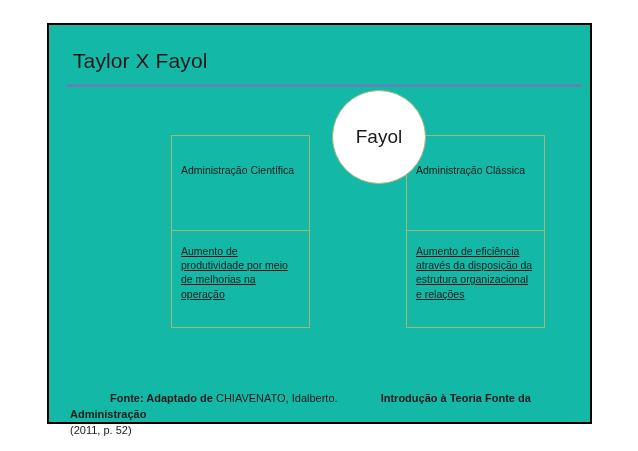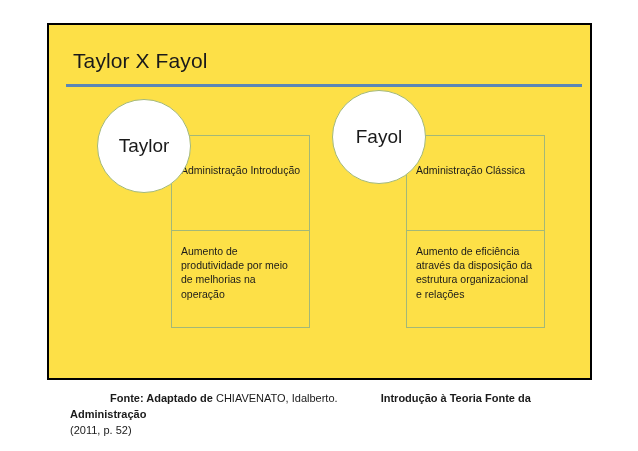--- a/index.html
+++ b/index.html
@@ -12,23 +12,23 @@
     height: 451px;
     font-family: "Liberation Sans", sans-serif;
     overflow: hidden;
   }
 
   #slide {
     position: absolute;
     left: 47px;
     top: 23px;
     width: 545px;
-    height: 357px;
+    height: 401px;
     border: 2px solid #000000;
-    background: #fde047;
+    background: #14b8a6;
     box-sizing: border-box;
   }
 
   
   #slide-title {
     position: absolute;
     left: 24px;
     top: 24px;
     font-size: 21px;
     color: #1a1a1a;
@@ -69,21 +69,21 @@
     border-bottom: 1px solid #a3b878;
     padding: 6px 8px 6px 9px;
     font-size: 10.5px;
     line-height: 14.2px;
     color: #1a1a1a;
   }
   .cell:last-child { border-bottom: none; }
 
   .cell-1 { height: 95px; padding-top: 27px; }
   .cell-2 { height: 53px; padding-top: 18px; }
-  .cell-3 { height: 96px; padding-top: 13px; }
+  .cell-3 { height: 96px; padding-top: 13px; text-decoration: underline; }
 
   
   .circle {
     position: absolute;
     width: 92px;
     height: 92px;
     border-radius: 50%;
     border: 1.6px solid #a3b878;
     background: #ffffff;
     display: flex;
@@ -111,30 +111,29 @@
 <body>
 
 <div id="slide">
 
   <div id="slide-title">Taylor X Fayol</div>
   <div id="title-rule"></div>
 
   <div id="diagram">
 
     <div class="column" id="column-taylor">
-      <div class="cell cell-1">Administração Introdução</div>
+      <div class="cell cell-1">Administração Científica</div>
       <div class="cell cell-3">Aumento de produtividade por meio de melhorias na operação</div>
     </div>
 
     <div class="column" id="column-fayol">
       <div class="cell cell-1">Administração Clássica</div>
       <div class="cell cell-3">Aumento de eficiência através da disposição da estrutura organizacional e relações</div>
     </div>
 
-    <div class="circle" id="circle-taylor">Taylor</div>
     <div class="circle" id="circle-fayol">Fayol</div>
 
   </div>
 
   <div id="source-note">
     <b>Fonte: Adaptado de</b><span> </span><span>CHIAVENATO, Idalberto.</span><span> </span><b>Introdução à Teoria Fonte da Administração</b><br>
     <span>(2011, p. 52)</span>
   </div>
 
 </div>

